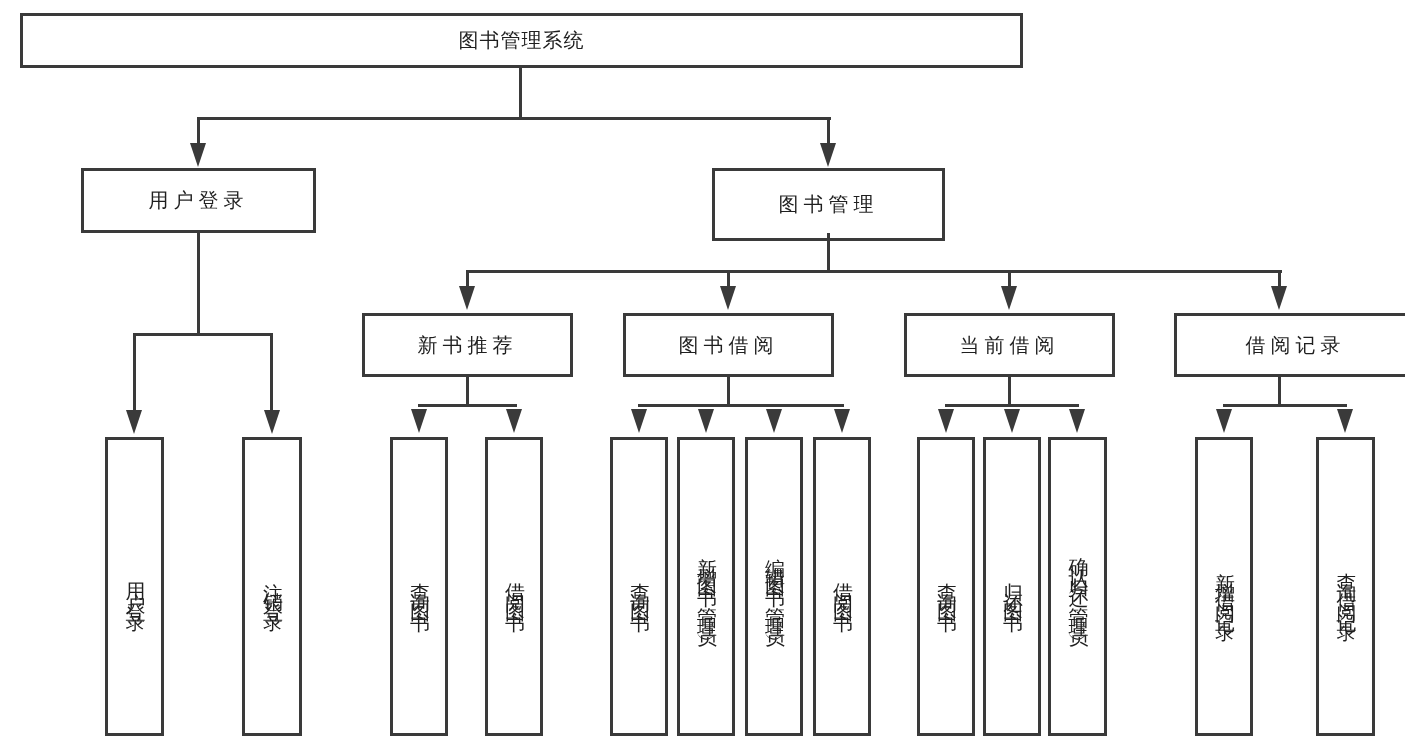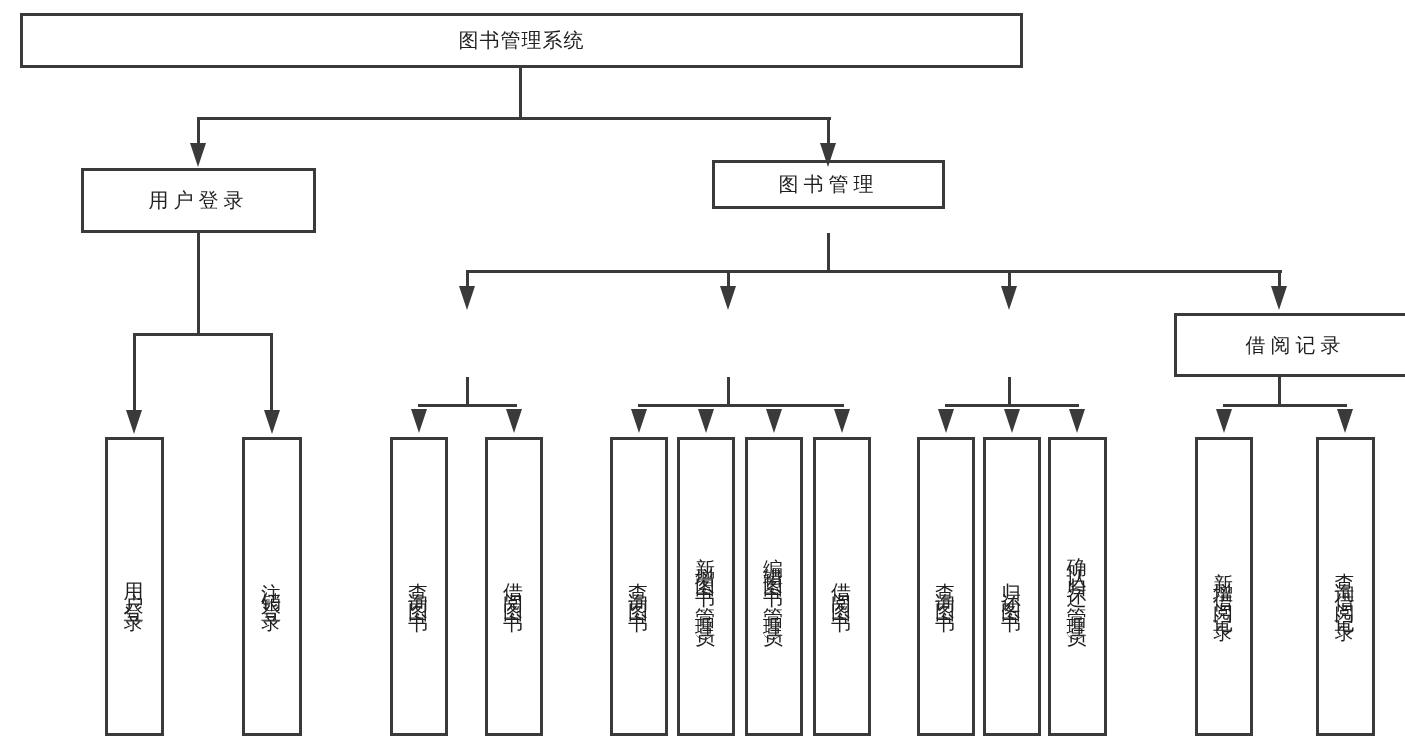--- a/index.html
+++ b/index.html
@@ -19,20 +19,21 @@
   }
   .box {
     position: absolute;
     box-sizing: border-box;
     border: 3px solid var(--line);
     background: var(--background);
     color: var(--text);
     display: flex;
     align-items: center;
     justify-content: center;
+    font-family: Liberation Mono, monospace;
   }
   .hbox { font-size: 20px; letter-spacing: 5px; }
   .hbox.root { letter-spacing: 1px; }
   .vbox {
     writing-mode: vertical-rl;
     text-orientation: mixed;
     font-size: 20px;
     letter-spacing: 10px;
     top: 437px;
     height: 299px;
@@ -58,22 +59,25 @@
   }
 </style>
 </head>
 <body>
 
 <div class="stage">
 
   <div class="box hbox root" style="left:20px;top:13px;width:1003px;height:55px">图书管理系统</div>
 
   <div class="box hbox" style="left:81px;top:168px;width:235px;height:65px">用户登录</div>
-  <div class="box hbox" style="left:712px;top:160px;width:233px;height:49px">图书管理</div>
+  <div class="box hbox" style="left:712px;top:168px;width:233px;height:73px">图书管理</div>
 
+  <div class="box hbox" style="left:362px;top:313px;width:211px;height:64px">新书推荐</div>
+  <div class="box hbox" style="left:623px;top:313px;width:211px;height:64px">图书借阅</div>
+  <div class="box hbox" style="left:904px;top:313px;width:211px;height:64px">当前借阅</div>
   <div class="box hbox" style="left:1174px;top:313px;width:243px;height:64px">借阅记录</div>
 
   <div class="box vbox" style="left:105px;width:59px">用户登录</div>
   <div class="box vbox" style="left:242px;width:60px">注销登录</div>
 
   <div class="box vbox" style="left:390px;width:58px">查询图书</div>
   <div class="box vbox" style="left:485px;width:58px">借阅图书</div>
 
   <div class="box vbox" style="left:610px;width:58px">查询图书</div>
   <div class="box vbox" style="left:677px;width:58px">新增图书（管理员）</div>

